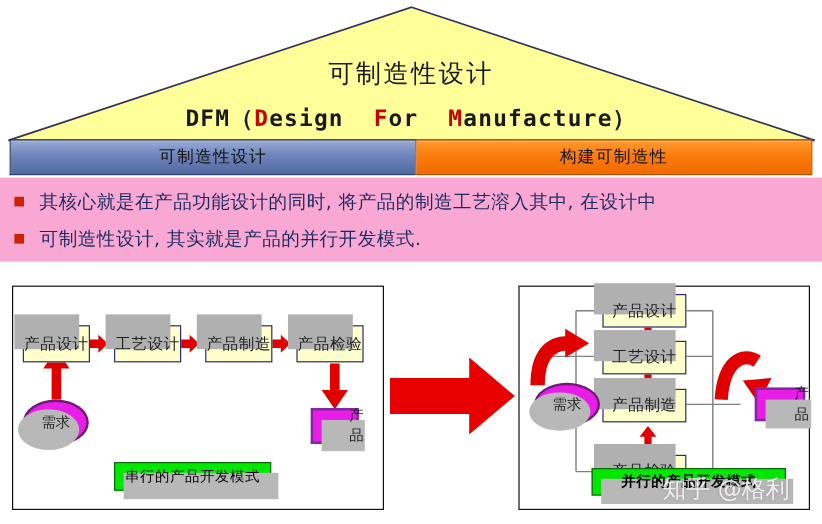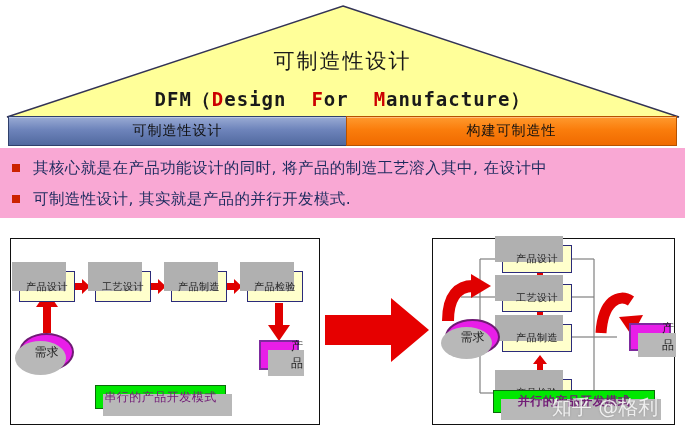--- a/index.html
+++ b/index.html
@@ -140,21 +140,21 @@
     border: 1px solid #111111;
     box-sizing: border-box;
   }
 
   
   .pbox {
     position: absolute;
     background: #ffffcc;
     border: 1px solid #2b2b7a;
     color: #1f1f1f;
-    font-size: 10px;
+    font-size: 13px;
     font-family: "DejaVu Sans", sans-serif;
     display: flex;
     align-items: center;
     justify-content: center;
     box-sizing: border-box;
     letter-spacing: 0.5px;
     z-index: 4;
   }
   .pbox::before {
     content: "";
@@ -220,21 +220,21 @@
 
   
   .green-cap {
     position: absolute;
     background: #00e800;
     border: 1px solid #0a6b0a;
     display: flex;
     align-items: center;
     justify-content: center;
     font-size: 12px;
-    color: #701a75;
+    color: #000000;
     font-family: "DejaVu Sans", sans-serif;
     box-sizing: border-box;
     letter-spacing: 0.5px;
     z-index: 4;
   }
   .green-cap::before {
     content: "";
     position: absolute;
     left: 7px;
     top: 8px;

